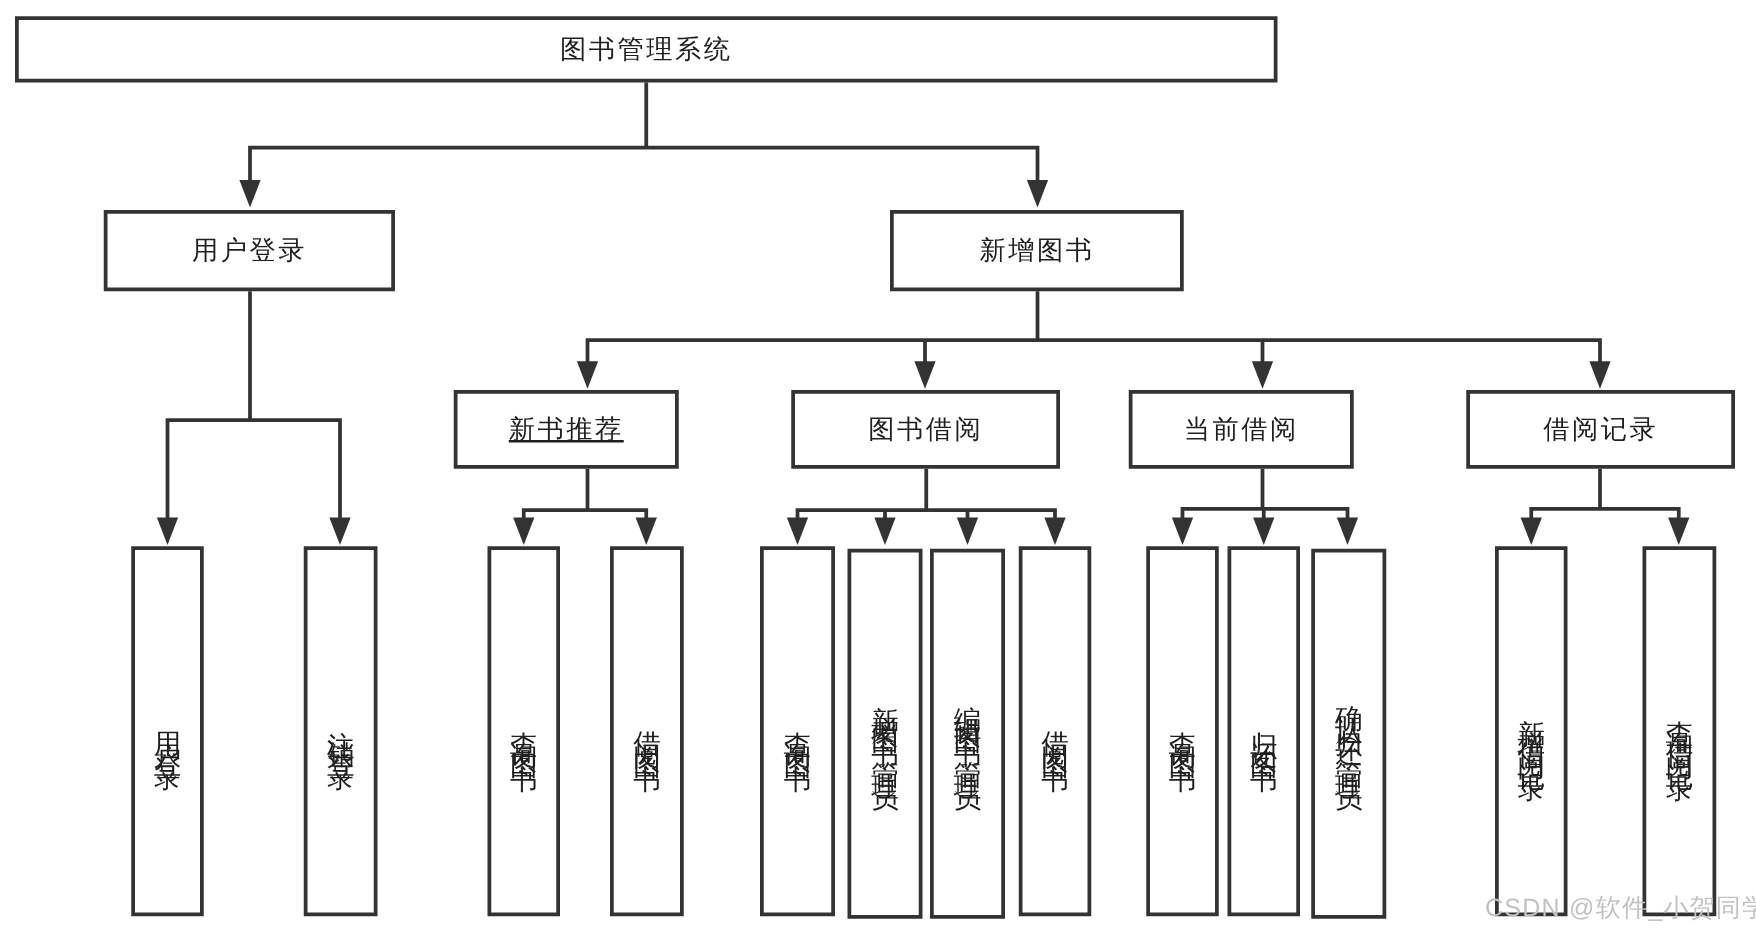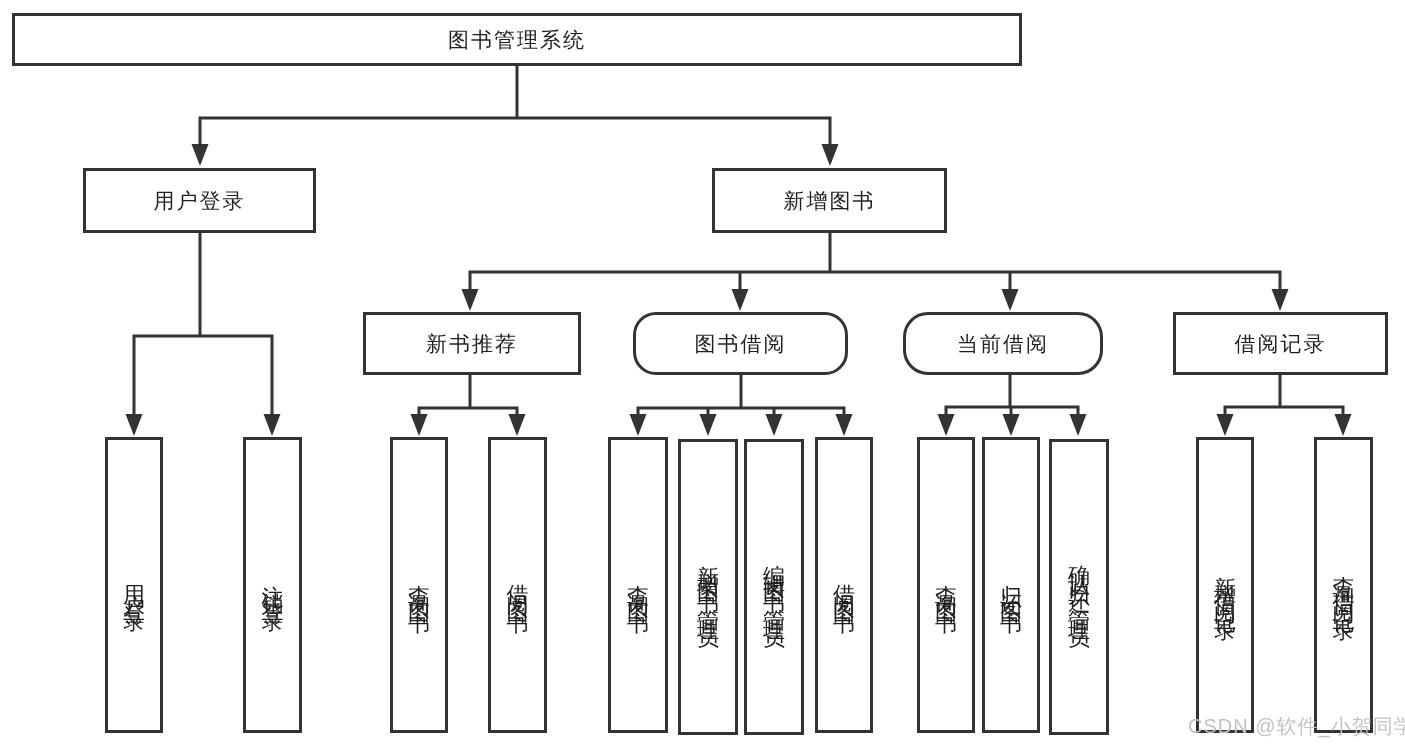--- a/index.html
+++ b/index.html
@@ -97,27 +97,27 @@
     <span class="h-label">图书管理系统</span>
   </div>
 
   <div class="node" style="left:83px;top:168px;width:233px;height:65px;">
     <span class="h-label">用户登录</span>
   </div>
   <div class="node" style="left:712px;top:168px;width:235px;height:65px;">
     <span class="h-label">新增图书</span>
   </div>
 
-  <div class="node" style="left:363px;top:312px;width:218px;height:63px;">
+  <div class="node" style="left:363px;top:312px;width:180px;height:63px;text-decoration:underline;">
     <span class="h-label">新书推荐</span>
   </div>
-  <div class="node" style="left:633px;top:312px;width:215px;height:63px;border-radius:23px;">
+  <div class="node" style="left:633px;top:312px;width:215px;height:63px;">
     <span class="h-label">图书借阅</span>
   </div>
-  <div class="node" style="left:903px;top:312px;width:200px;height:63px;border-radius:25px;">
+  <div class="node" style="left:903px;top:312px;width:180px;height:63px;">
     <span class="h-label">当前借阅</span>
   </div>
   <div class="node" style="left:1173px;top:312px;width:215px;height:63px;">
     <span class="h-label">借阅记录</span>
   </div>
 
   <div class="node leaf" style="left:105px;">
     <span class="v-label">用户登录</span>
   </div>
   <div class="node leaf" style="left:243px;width:59px;">

